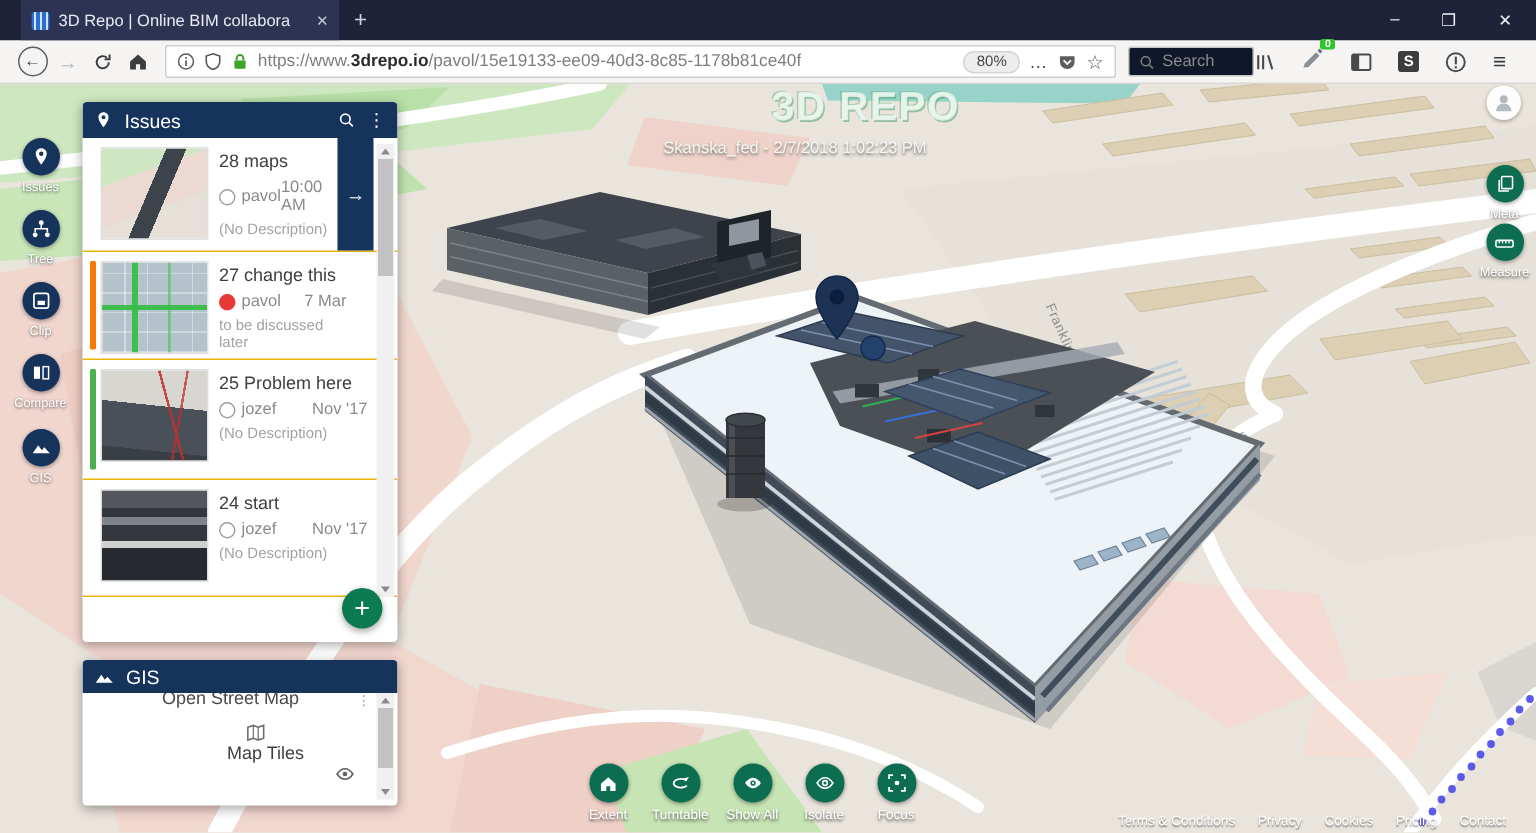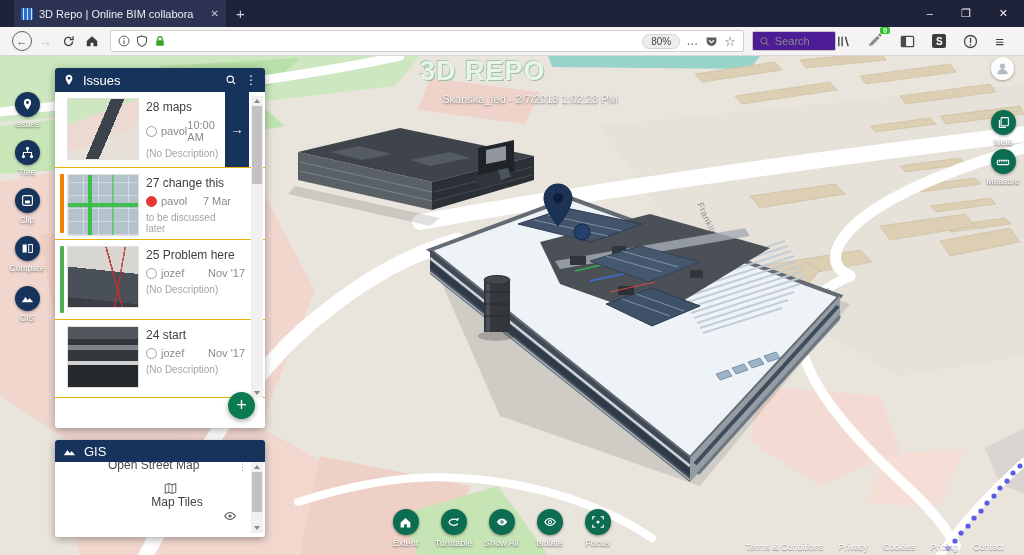--- a/index.html
+++ b/index.html
@@ -17,33 +17,33 @@
   .navbtn { width:24px; height:24px; display:flex; align-items:center; justify-content:center; font-size:13px; color:#3c3c3c; }
   .back-circle { width:20px; height:20px; border:1.5px solid #5f5f5f; border-radius:50%; display:flex; align-items:center; justify-content:center; font-size:11px; color:#3c3c3c; }
   .fwd { color:#b9b9b9; }
   .urlbar { margin-left:6px; width:648px; height:22px; background:#fff; border:1px solid #cfcfcf; border-radius:2px; display:flex; align-items:center; gap:6px; padding:0 7px; }
   .urltext { font-size:11.5px; white-space:nowrap; overflow:hidden; }
   .urltext .dim { color:#7d7d7d; } .urltext .dom { color:#2b2b2b; font-weight:bold; }
   .url-spacer { flex:1; }
   .zoom-pill { font-size:10px; color:#454545; background:#ededee; border:1px solid #d4d4d4; border-radius:9px; padding:1px 8px; }
   .pa-dots { font-size:12px; color:#4a4a4a; letter-spacing:1px; }
   .star { font-size:13px; color:#5a5a5a; }
-  .searchbox { margin-left:8px; width:86px; height:20px; background:#4c1d95; border:1px solid #c6c5c4; border-radius:2px; display:flex; align-items:center; gap:5px; padding:0 6px; }
+  .searchbox { margin-left:8px; width:86px; height:20px; background:#0f172a; border:1px solid #c6c5c4; border-radius:2px; display:flex; align-items:center; gap:5px; padding:0 6px; }
   .search-ph { font-size:11px; color:#8a8a8a; }
   .tb-icons { margin-left:auto; display:flex; align-items:center; gap:17px; padding-right:10px; color:#4a4a4a; }
   .ext-wrap { position:relative; }
   .ext-badge { position:absolute; top:-5px; right:-7px; background:#30c430; color:#fff; font-size:7px; font-weight:bold; padding:0 3px; border-radius:2px; }
   .s-app { width:14px; height:14px; background:#3d3d3d; border-radius:2px; color:#fff; font-size:10px; font-weight:bold; display:flex; align-items:center; justify-content:center; }
   .hamburger { font-size:15px; color:#3c3c3c; }
 
   
   .content { position:absolute; top:56px; left:0; width:1024px; height:499px; overflow:hidden; background:#e9e4dc; }
   .map-svg { position:absolute; top:0; left:0; }
 
-  .logo { position:absolute; top:0; left:420px; width:220px; text-align:left; font-size:27px; font-weight:bold; letter-spacing:1px; color:rgba(235,250,238,0.55); text-shadow:0 0 1px rgba(255,255,255,.8), 1px 1px 0 rgba(60,150,95,.5), -1px -1px 0 rgba(60,150,95,.4); }
+  .logo { position:absolute; top:0; left:420px; width:220px; text-align:right; font-size:27px; font-weight:bold; letter-spacing:1px; color:rgba(235,250,238,0.55); text-shadow:0 0 1px rgba(255,255,255,.8), 1px 1px 0 rgba(60,150,95,.5), -1px -1px 0 rgba(60,150,95,.4); }
   .caption { position:absolute; top:37px; left:370px; width:320px; text-align:center; font-size:11px; color:#f4f7f4; text-shadow:0 1px 2px rgba(90,90,90,.9); }
 
   
   .lnav { position:absolute; left:0; top:0; width:54px; }
   .lnav-item { position:absolute; left:0; width:54px; display:flex; flex-direction:column; align-items:center; }
   .lnav-circle { width:25px; height:25px; border-radius:50%; background:#16335c; box-shadow:0 1px 3px rgba(0,0,0,.4); display:flex; align-items:center; justify-content:center; color:#fff; }
   .lnav-label { margin-top:2px; font-size:8.5px; color:#fff; text-shadow:0 1px 2px rgba(60,60,60,.9); }
 
   
   .panel { position:absolute; left:55px; width:210px; background:#fff; border-radius:3px; box-shadow:0 2px 8px rgba(0,0,0,.35); overflow:hidden; }
@@ -162,20 +162,21 @@
         <rect x="7.3" y="7" width="1.5" height="5" fill="#5a5a5a"></rect>
         <rect x="7.3" y="4" width="1.5" height="1.6" fill="#5a5a5a"></rect>
       </svg>
     <svg width="12" height="12" viewBox="0 0 16 16">
         <path d="M8 1.2l6 2v4.6c0 4.2-3.2 6.4-6 7.4-2.8-1-6-3.2-6-7.4V3.2z" fill="none" stroke="#555" stroke-width="1.4"></path>
       </svg>
     <svg width="12" height="12" viewBox="0 0 16 16">
         <rect x="3" y="7" width="10" height="7.4" rx="1" fill="#3fa32a"></rect>
         <path d="M5 7V5.2a3 3 0 0 1 6 0V7" fill="none" stroke="#3fa32a" stroke-width="1.8"></path>
       </svg>
+    <div class="urltext"><span class="dim">https://www.</span><span class="dom">3drepo.io</span><span class="dim">/pavol/15e19133-ee09-40d3-8c85-1178b81ce40f</span></div>
     <div class="url-spacer"></div>
     <div class="zoom-pill">80%</div>
     <div class="pa-dots">…</div>
     <svg width="13" height="13" viewBox="0 0 16 16">
         <path d="M2 3h12v4.6a6 6 0 0 1-12 0z" fill="#5d5d5d"></path>
         <path d="M5 6.4l3 3 3-3" fill="none" stroke="#fff" stroke-width="1.5"></path>
       </svg>
     <div class="star">☆</div>
   </div>
   <div class="searchbox">

